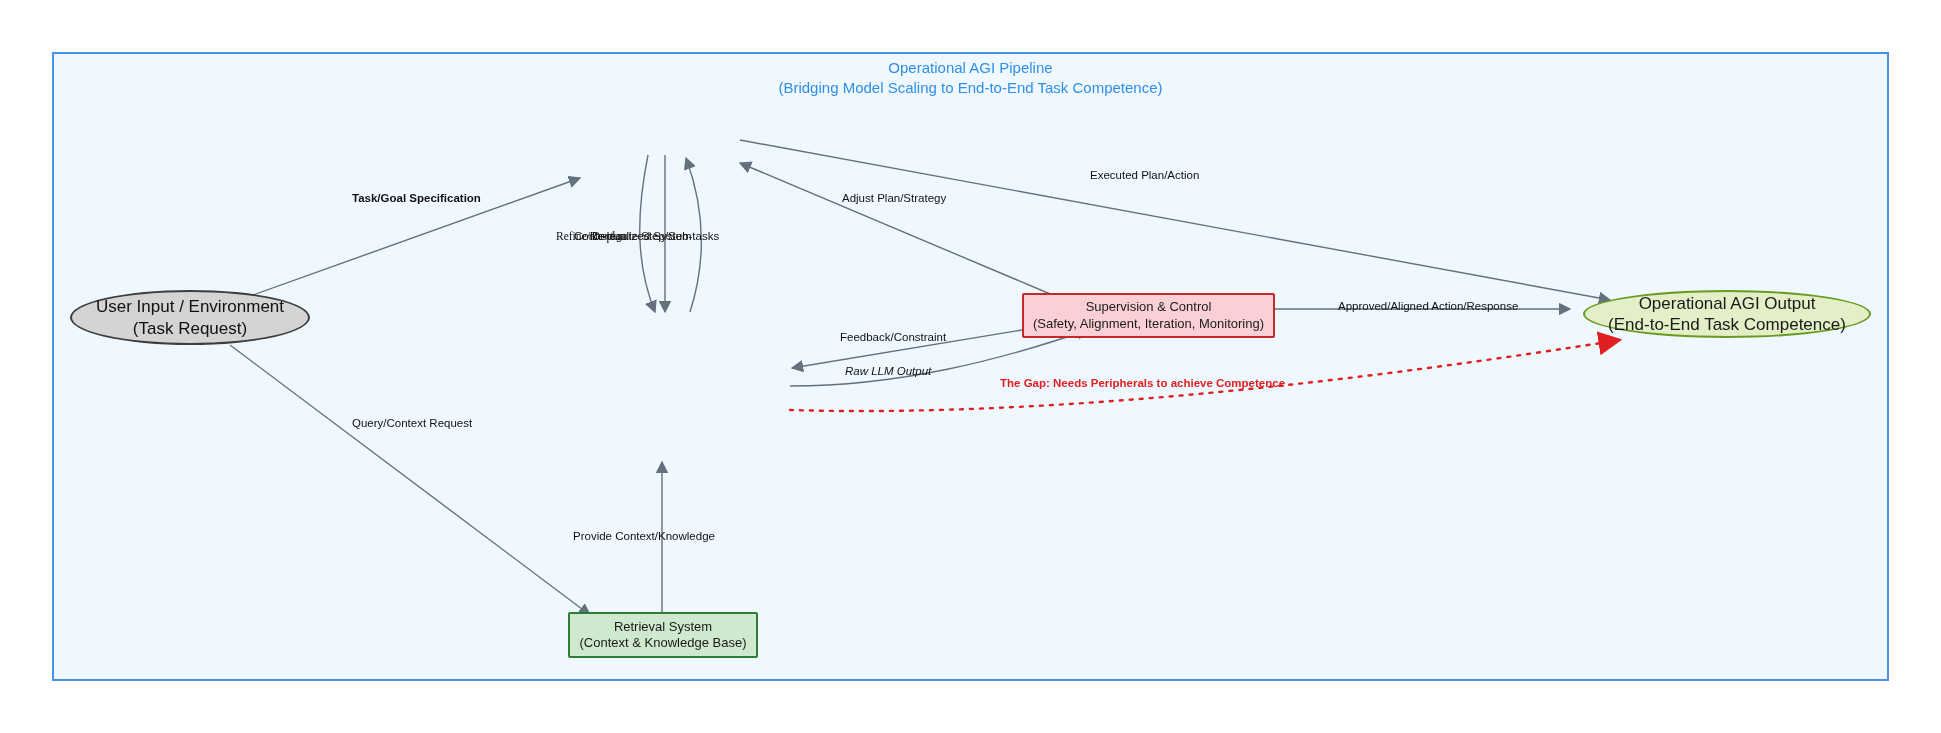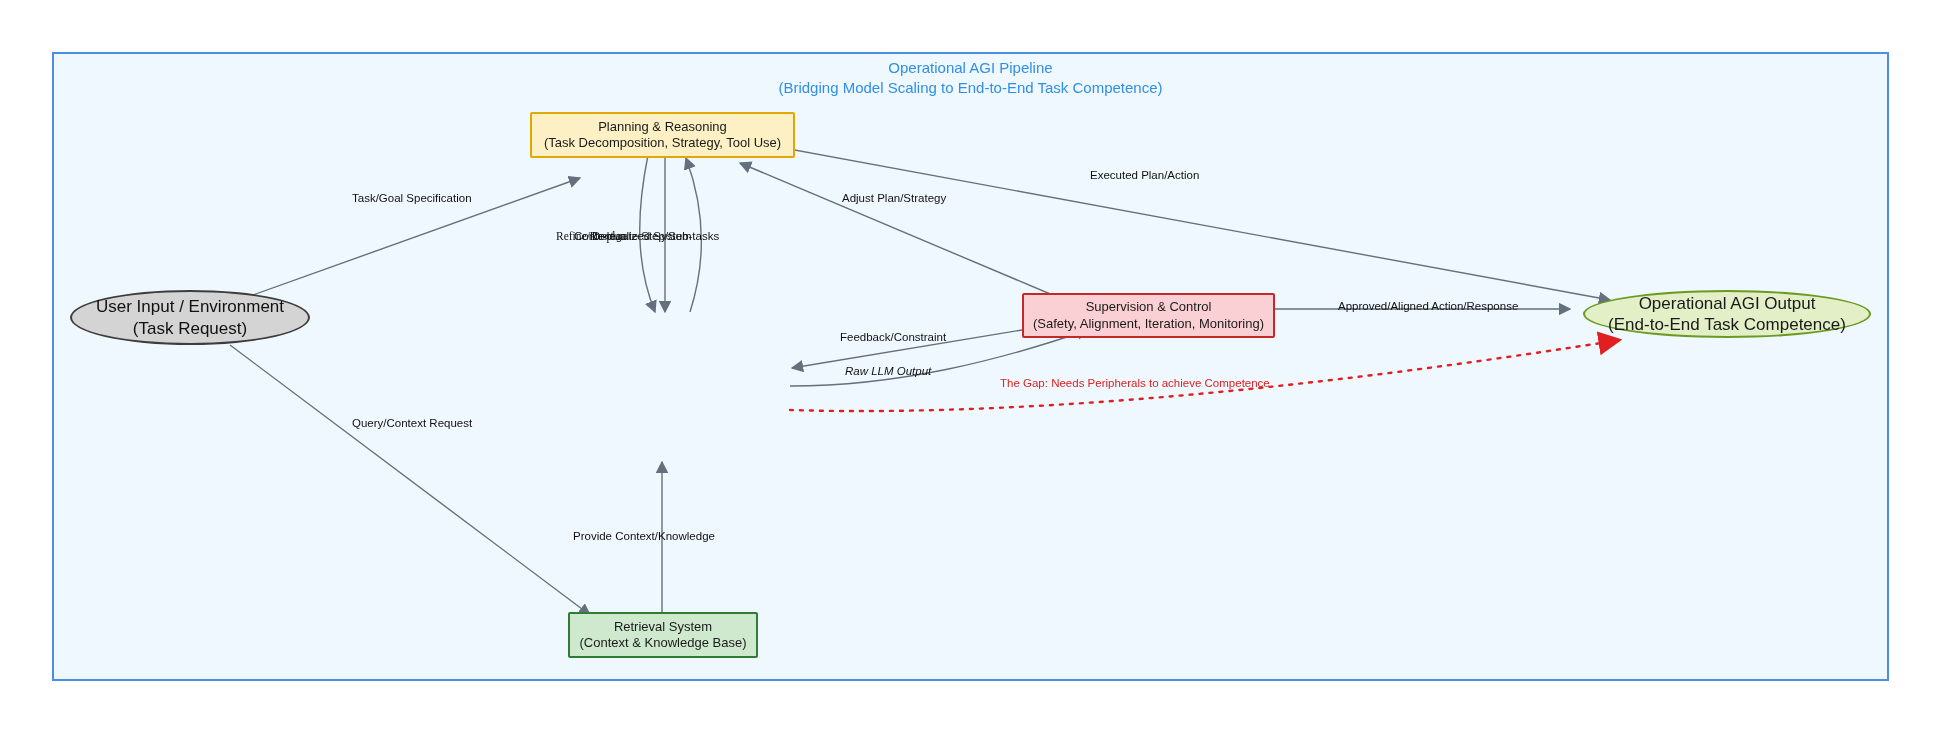--- a/index.html
+++ b/index.html
@@ -7,21 +7,21 @@
   #stage{position:relative;width:1941px;height:733px;background:#ffffff;padding-left:36px;}
   #canvas{position:absolute;left:52px;top:52px;width:1837px;height:629px;background:#f0f8ff;border:2px solid #4a90e2;box-sizing:border-box;}
   svg#wires{position:absolute;left:0;top:0;width:1941px;height:733px;pointer-events:none;}
   .node{position:absolute;box-sizing:border-box;display:flex;align-items:center;justify-content:center;text-align:center;line-height:1.25;}
   .node .l1,.node .l2{display:block;white-space:nowrap;}
   .ttl{position:absolute;left:0;top:58px;width:1941px;text-align:center;color:#2f8fe8;font-size:15px;line-height:1.3;}
   .ttl .sub{display:block;}
   .box{border:2px solid; border-radius:2px;font-size:13px;color:#1a1a1a;}
   .ellipse{border:2px solid;border-radius:50%;font-size:17px;}
   .elabel{position:absolute;font-size:11.5px;color:#111;white-space:nowrap;}
-  .elabel.red{color:#e02020;}
+  .elabel.red{color:#e02020;font-weight:bold;}
   .cyl{position:absolute;}
   .cyl .body{position:absolute;left:0;top:16px;width:100%;height:calc(100% - 32px);background:#8ecbf5;border-left:2px solid #1f78c1;border-right:2px solid #1f78c1;box-sizing:border-box;}
   .cyl .top{position:absolute;left:0;top:0;width:100%;height:32px;border-radius:50%;background:#8ecbf5;border:2px solid #1f78c1;box-sizing:border-box;}
   .cyl .bot{position:absolute;left:0;bottom:0;width:100%;height:32px;border-radius:50%;background:#8ecbf5;border:2px solid #1f78c1;box-sizing:border-box;}
   .cyl .txt{position:absolute;left:0;top:0;width:100%;height:100%;display:flex;flex-direction:column;align-items:center;justify-content:center;color:#2a6fa8;font-size:13px;line-height:1.3;z-index:3;}
 </style>
 </head>
 <body>
 
 <div id="stage">
@@ -57,26 +57,20 @@
     <path d="M790,410 C1060,418 1380,378 1620,340" stroke="#e02020" stroke-width="2.4" stroke-dasharray="3,7" stroke-linecap="round" fill="none" marker-end="url(#ahr)"></path>
   </svg>
 
   <div class="node ellipse" style="left:70px;top:290px;width:240px;height:55px;background:#d4d4d4;border-color:#3d3d3d;color:#111;">
     <div>
       <span class="l1">User Input / Environment</span>
       <span class="l2">(Task Request)</span>
     </div>
   </div>
 
-  <div class="node box" style="left:530px;top:112px;width:265px;height:46px;background:#fdf0c4;border-color:#e0a800;">
-    <div>
-      <span class="l1">Planning &amp; Reasoning</span>
-      <span class="l2">(Task Decomposition, Strategy, Tool Use)</span>
-    </div>
-  </div>
 
 
   <div class="node box" style="left:568px;top:612px;width:190px;height:46px;background:#cfe9cf;border-color:#2e7d32;">
     <div>
       <span class="l1">Retrieval System</span>
       <span class="l2">(Context &amp; Knowledge Base)</span>
     </div>
   </div>
 
   <div class="node box" style="left:1022px;top:293px;width:253px;height:45px;background:#fbd0d4;border-color:#c62828;">
@@ -86,21 +80,21 @@
     </div>
   </div>
 
   <div class="node ellipse" style="left:1583px;top:290px;width:288px;height:48px;background:#e2efc7;border-color:#6a9a1f;color:#1a1a1a;">
     <div>
       <span class="l1">Operational AGI Output</span>
       <span class="l2">(End-to-End Task Competence)</span>
     </div>
   </div>
 
-  <div class="elabel" style="left:352px;top:192px;">Task/Goal Specification</div>
+  <div class="elabel" style="left:352px;top:192px;font-weight:bold;">Task/Goal Specification</div>
   <div class="elabel" style="left:352px;top:417px;">Query/Context Request</div>
   <div class="elabel" style="left:556px;top:230px;font-family:Liberation Serif, serif;">Refine/Re-plan</div>
   <div class="elabel" style="left:574px;top:230px;">Contextualized System</div>
   <div class="elabel" style="left:592px;top:230px;">Delegate Step/Sub-tasks</div>
   <div class="elabel" style="left:573px;top:530px;">Provide Context/Knowledge</div>
   <div class="elabel" style="left:845px;top:365px;font-style:italic;">Raw LLM Output</div>
   <div class="elabel" style="left:840px;top:331px;">Feedback/Constraint</div>
   <div class="elabel" style="left:842px;top:192px;">Adjust Plan/Strategy</div>
   <div class="elabel" style="left:1338px;top:300px;">Approved/Aligned Action/Response</div>
   <div class="elabel" style="left:1090px;top:169px;">Executed Plan/Action</div>

